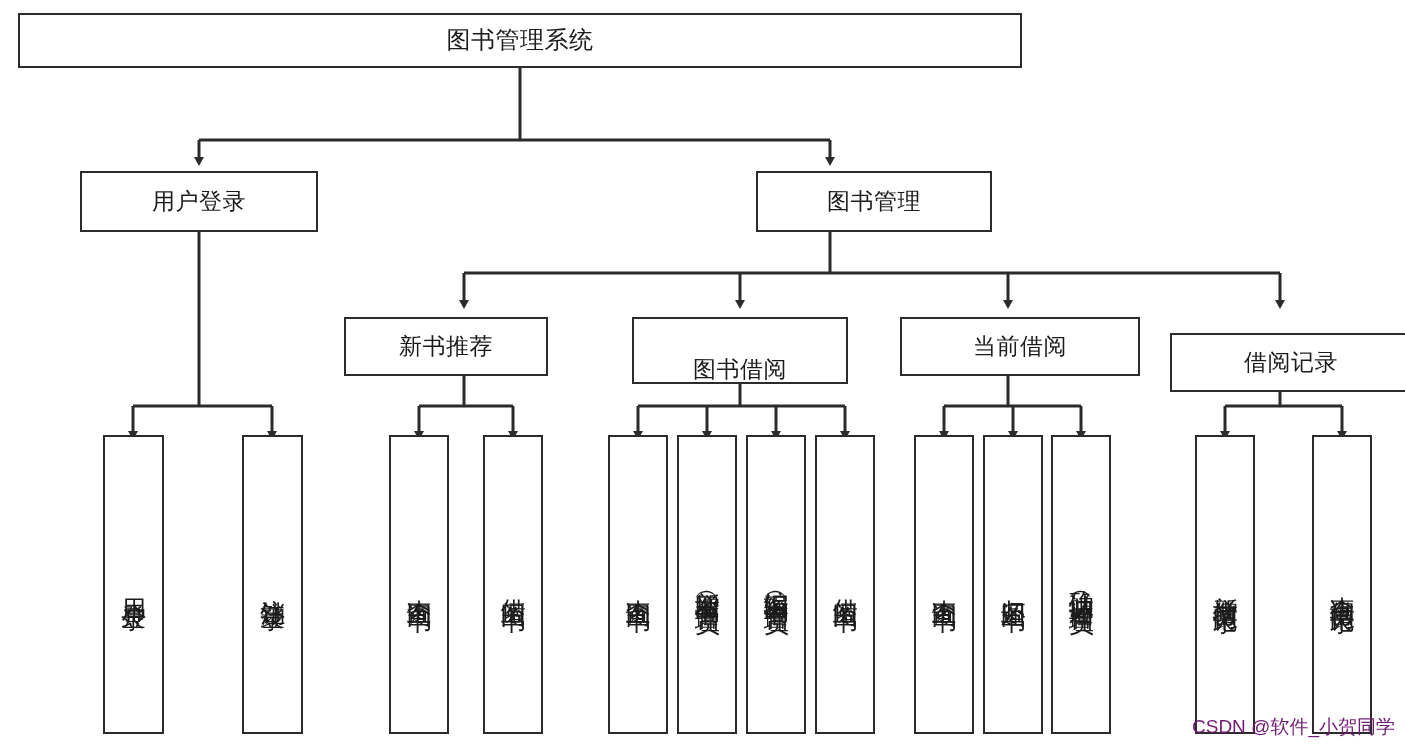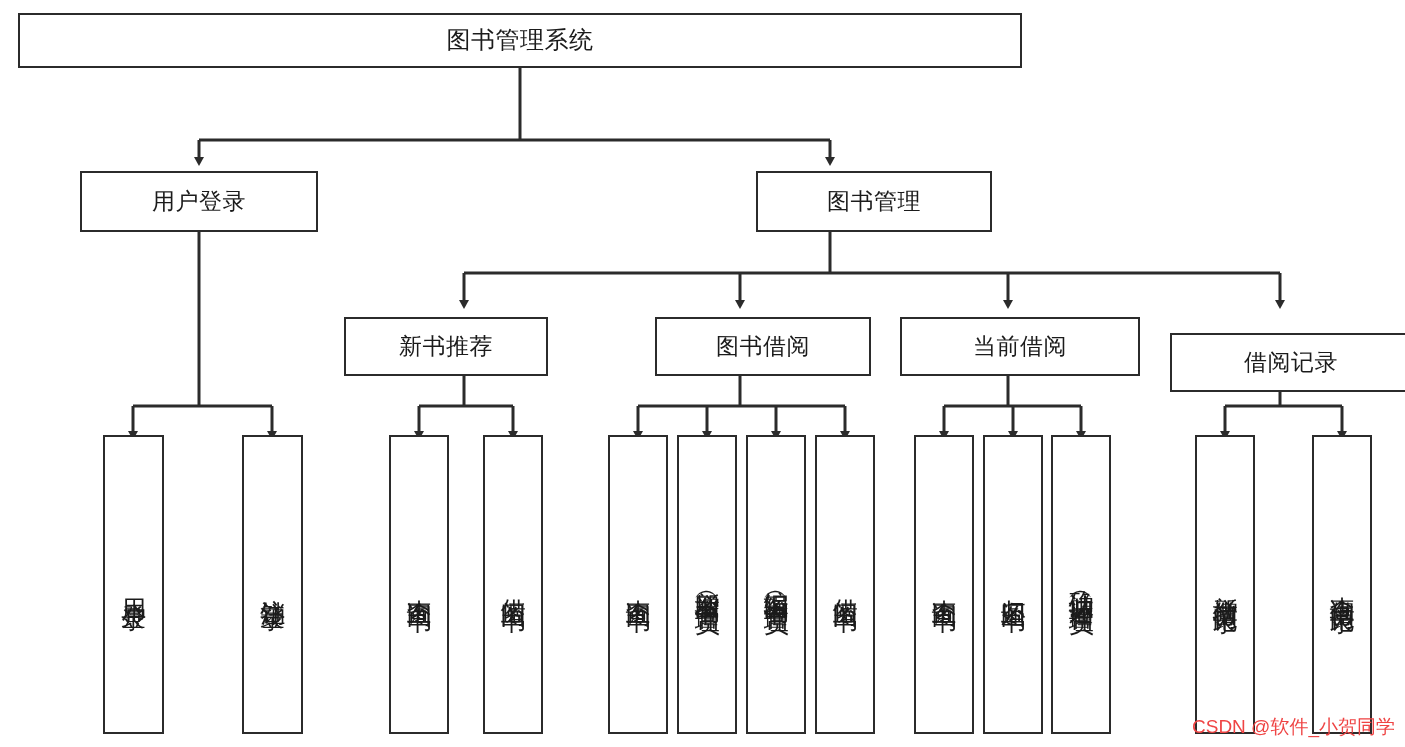--- a/index.html
+++ b/index.html
@@ -59,21 +59,21 @@
   .node.vert .node-label {
     writing-mode: vertical-rl;
     text-orientation: upright;
     font-size: 25px;
     line-height: 1.18;
     letter-spacing: 3px;
     white-space: nowrap;
   }
   .watermark {
     position: absolute;
-    color: #ef4444;
+    color: #701a75;
     font-size: 19px;
     white-space: nowrap;
     pointer-events: none;
     font-family: "Liberation Sans", "DejaVu Sans", sans-serif;
   }
 </style>
 </head>
 <body>
 
 <div id="diagram-root">
@@ -135,21 +135,21 @@
   <div class="node horiz" style="left:80px; top:171px; width:238px; height:61px;">
     <span class="node-label">用户登录</span>
   </div>
   <div class="node horiz" style="left:712px; top:171px; width:236px; height:61px;margin-left:44px;">
     <span class="node-label">图书管理</span>
   </div>
 
   <div class="node horiz" style="left:344px; top:317px; width:204px; height:59px;">
     <span class="node-label">新书推荐</span>
   </div>
-  <div class="node horiz" style="left:655px; top:317px; width:216px; height:59px;">
+  <div class="node horiz" style="left:632px; top:317px; width:216px; height:67px;align-items:flex-end;">
     <span class="node-label">图书借阅</span>
   </div>
   <div class="node horiz" style="left:900px; top:317px; width:240px; height:59px;">
     <span class="node-label">当前借阅</span>
   </div>
   <div class="node horiz" style="left:1170px; top:333px; width:242px; height:59px;">
     <span class="node-label">借阅记录</span>
   </div>
 
   <div class="node vert" style="left:103px; top:435px; width:61px; height:299px;">

